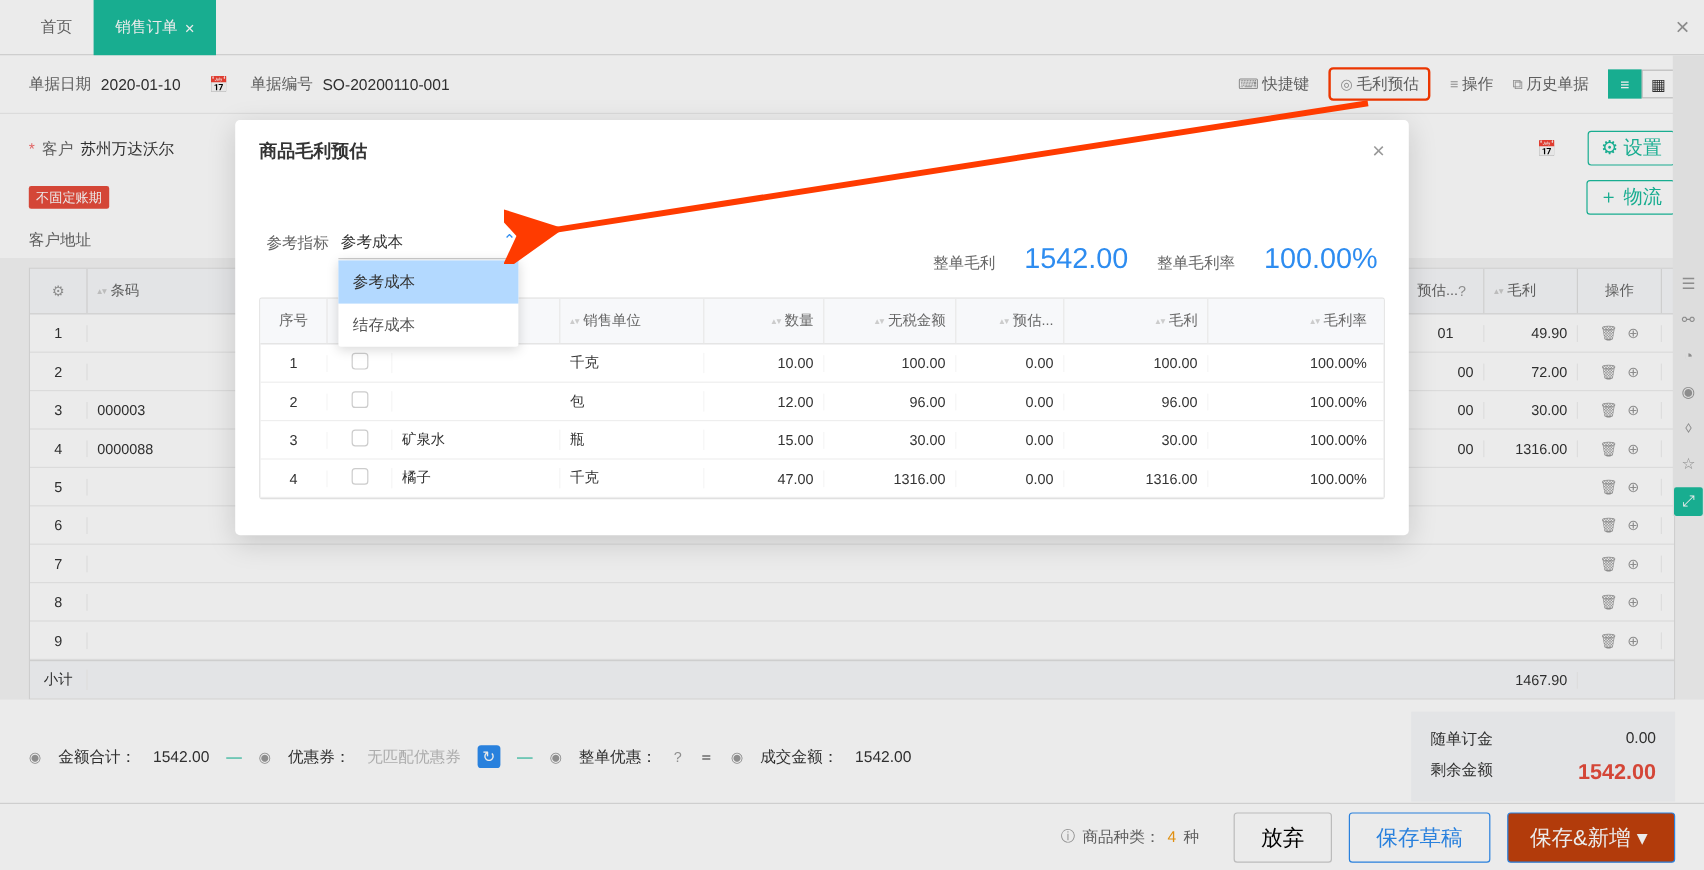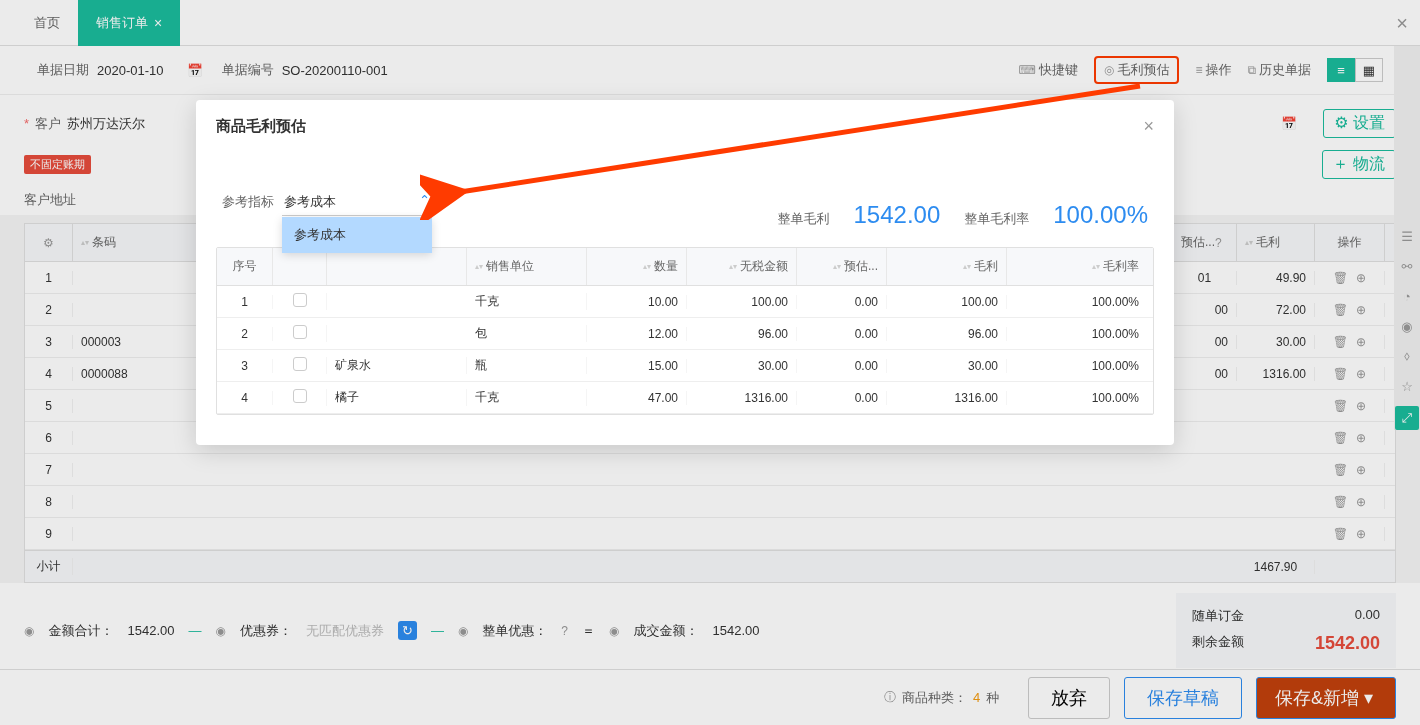--- a/index.html
+++ b/index.html
@@ -6,21 +6,21 @@
 body { font-family: -apple-system, "PingFang SC", "Microsoft YaHei", sans-serif; font-size: 13px; color: #333; background: #f5f5f5; width: 1420px; height: 725px; overflow: hidden; position: relative; }
 
 
 .tabs { display: flex; align-items: center; background: #fff; border-bottom: 1px solid #e0e0e0; height: 46px; padding-left: 16px; position: relative; }
 .tab { padding: 0 18px; height: 46px; display: flex; align-items: center; color: #666; }
 .tab.active { background: #1bbc9d; color: #fff; }
 .tab-close { margin-left: 6px; font-size: 14px; }
 .tabs-close-x { position: absolute; right: 12px; top: 12px; font-size: 20px; color: #999; }
 
 
-.doc-header { display: flex; align-items: center; padding: 10px 37px; background: #fff; border-bottom: 1px solid #eee; font-size: 13px; }
+.doc-header { display: flex; align-items: center; padding: 10px 24px; background: #fff; border-bottom: 1px solid #eee; font-size: 13px; }
 .doc-header .lbl { color: #666; margin-right: 8px; }
 .doc-header .val { color: #333; margin-right: 24px; }
 .date-icon { color: #1bbc9d; margin-right: 18px; }
 .doc-actions { margin-left: auto; display: flex; gap: 16px; align-items: center; }
 .doc-actions .act { color: #666; display: flex; align-items: center; gap: 3px; cursor: pointer; }
 .doc-actions .act.highlighted { border: 2px solid #ff3b00; border-radius: 4px; padding: 3px 8px; color: #666; }
 .view-toggle { display: flex; }
 .view-toggle .vt { width: 28px; height: 24px; border: 1px solid #ccc; display: flex; align-items: center; justify-content: center; }
 .view-toggle .vt.active { background: #1bbc9d; border-color: #1bbc9d; color: #fff; }
 
@@ -294,21 +294,21 @@
             <span>🗑</span>
             <span>⊕</span>
           </div>
         </div>
       </div>
     </div>
   <div class="subtotal">
     <div class="bg-td" style="width:48px;text-align:center">小计</div>
     <div class="bg-td" style="width:1100px"></div>
     <div class="bg-td" style="width:64px"></div>
-    <div class="bg-td" style="width:78px;text-align:center">1467.90</div>
+    <div class="bg-td" style="width:78px;text-align:right">1467.90</div>
     <div class="bg-td" style="width:70px"></div>
   </div>
 </div>
 
 <div class="footer-summary">
   <span class="ic">◉</span>
   <span>金额合计：</span>
   <span>1542.00</span>
   <span class="sep">—</span>
   <span class="ic">◉</span>
@@ -378,20 +378,21 @@
     <span class="modal-close">×</span>
   </div>
   <div class="modal-body">
     <div class="filter-row">
       <span class="filter-label">参考指标</span>
       <div class="filter-select">
         <span>参考成本</span>
         <span class="caret">⌄</span>
         <div class="dropdown-menu">
           <div class="opt sel">参考成本</div>
+          <div class="opt">结存成本</div>
         </div>
       </div>
       <div class="profit-summary">
         <span class="plabel">整单毛利</span>
         <span class="pval">1542.00</span>
         <span class="plabel">整单毛利率</span>
         <span class="pval">100.00%</span>
       </div>
     </div>
     <div class="mtable">

